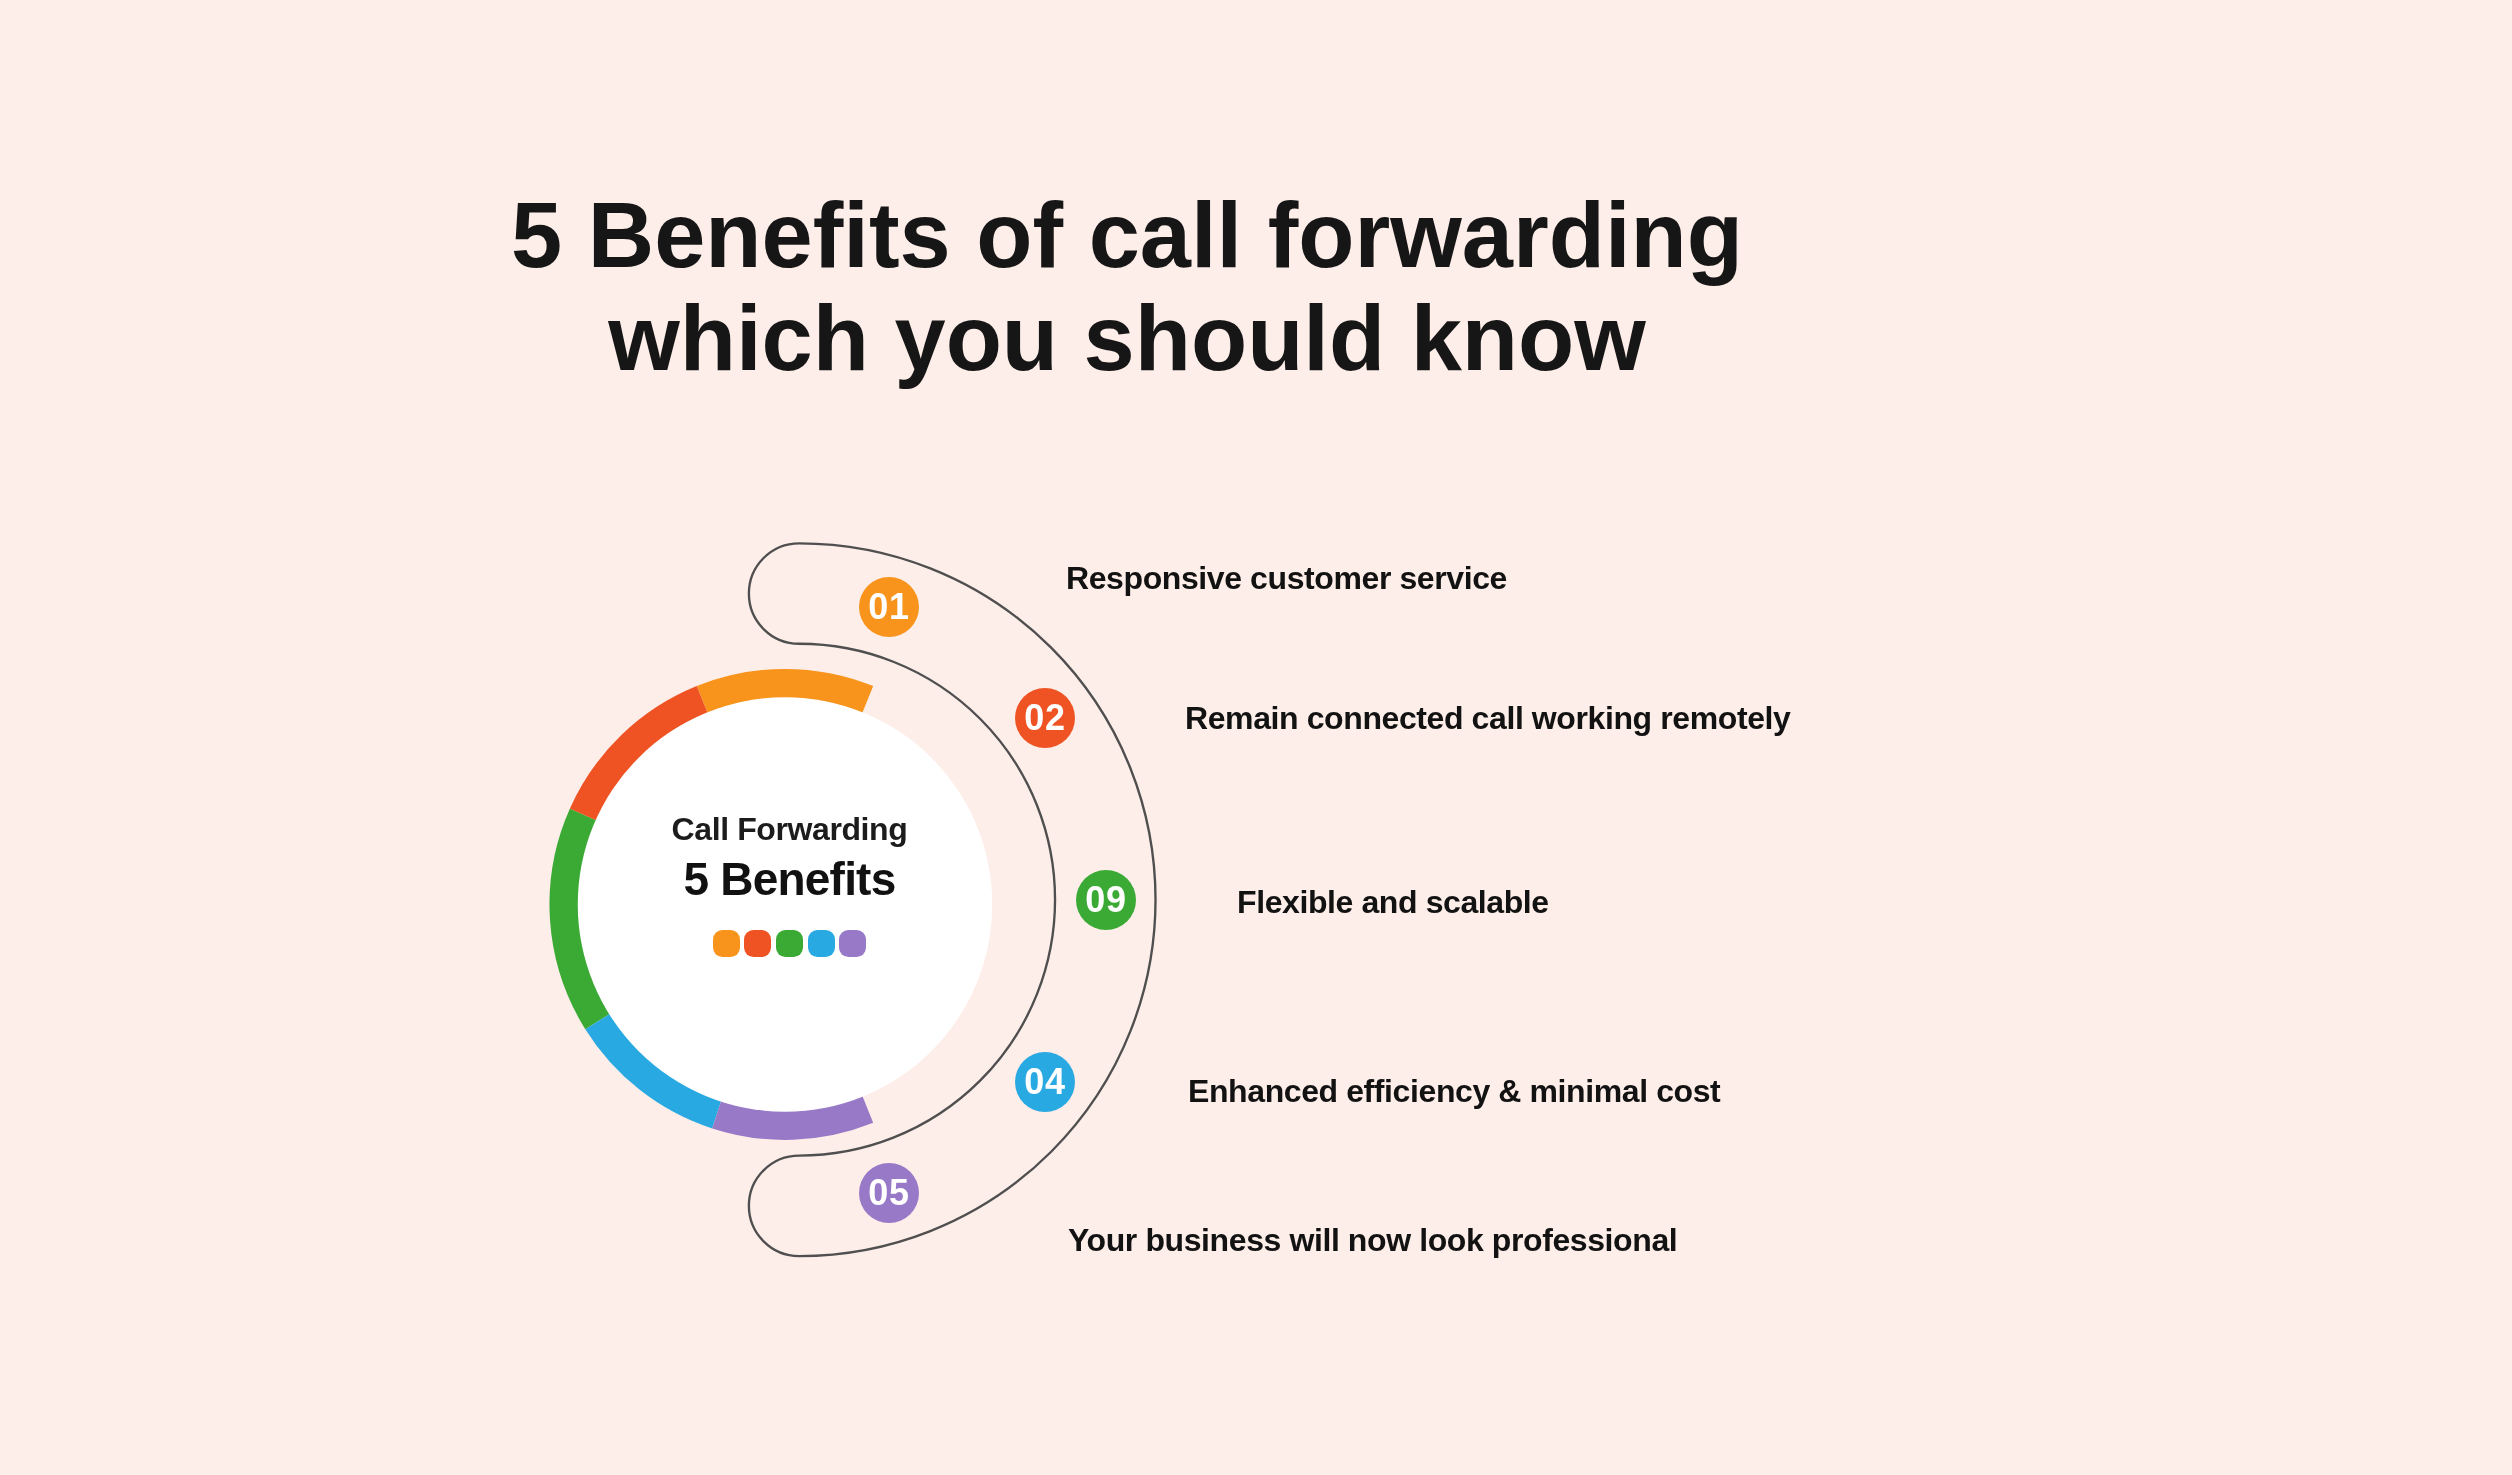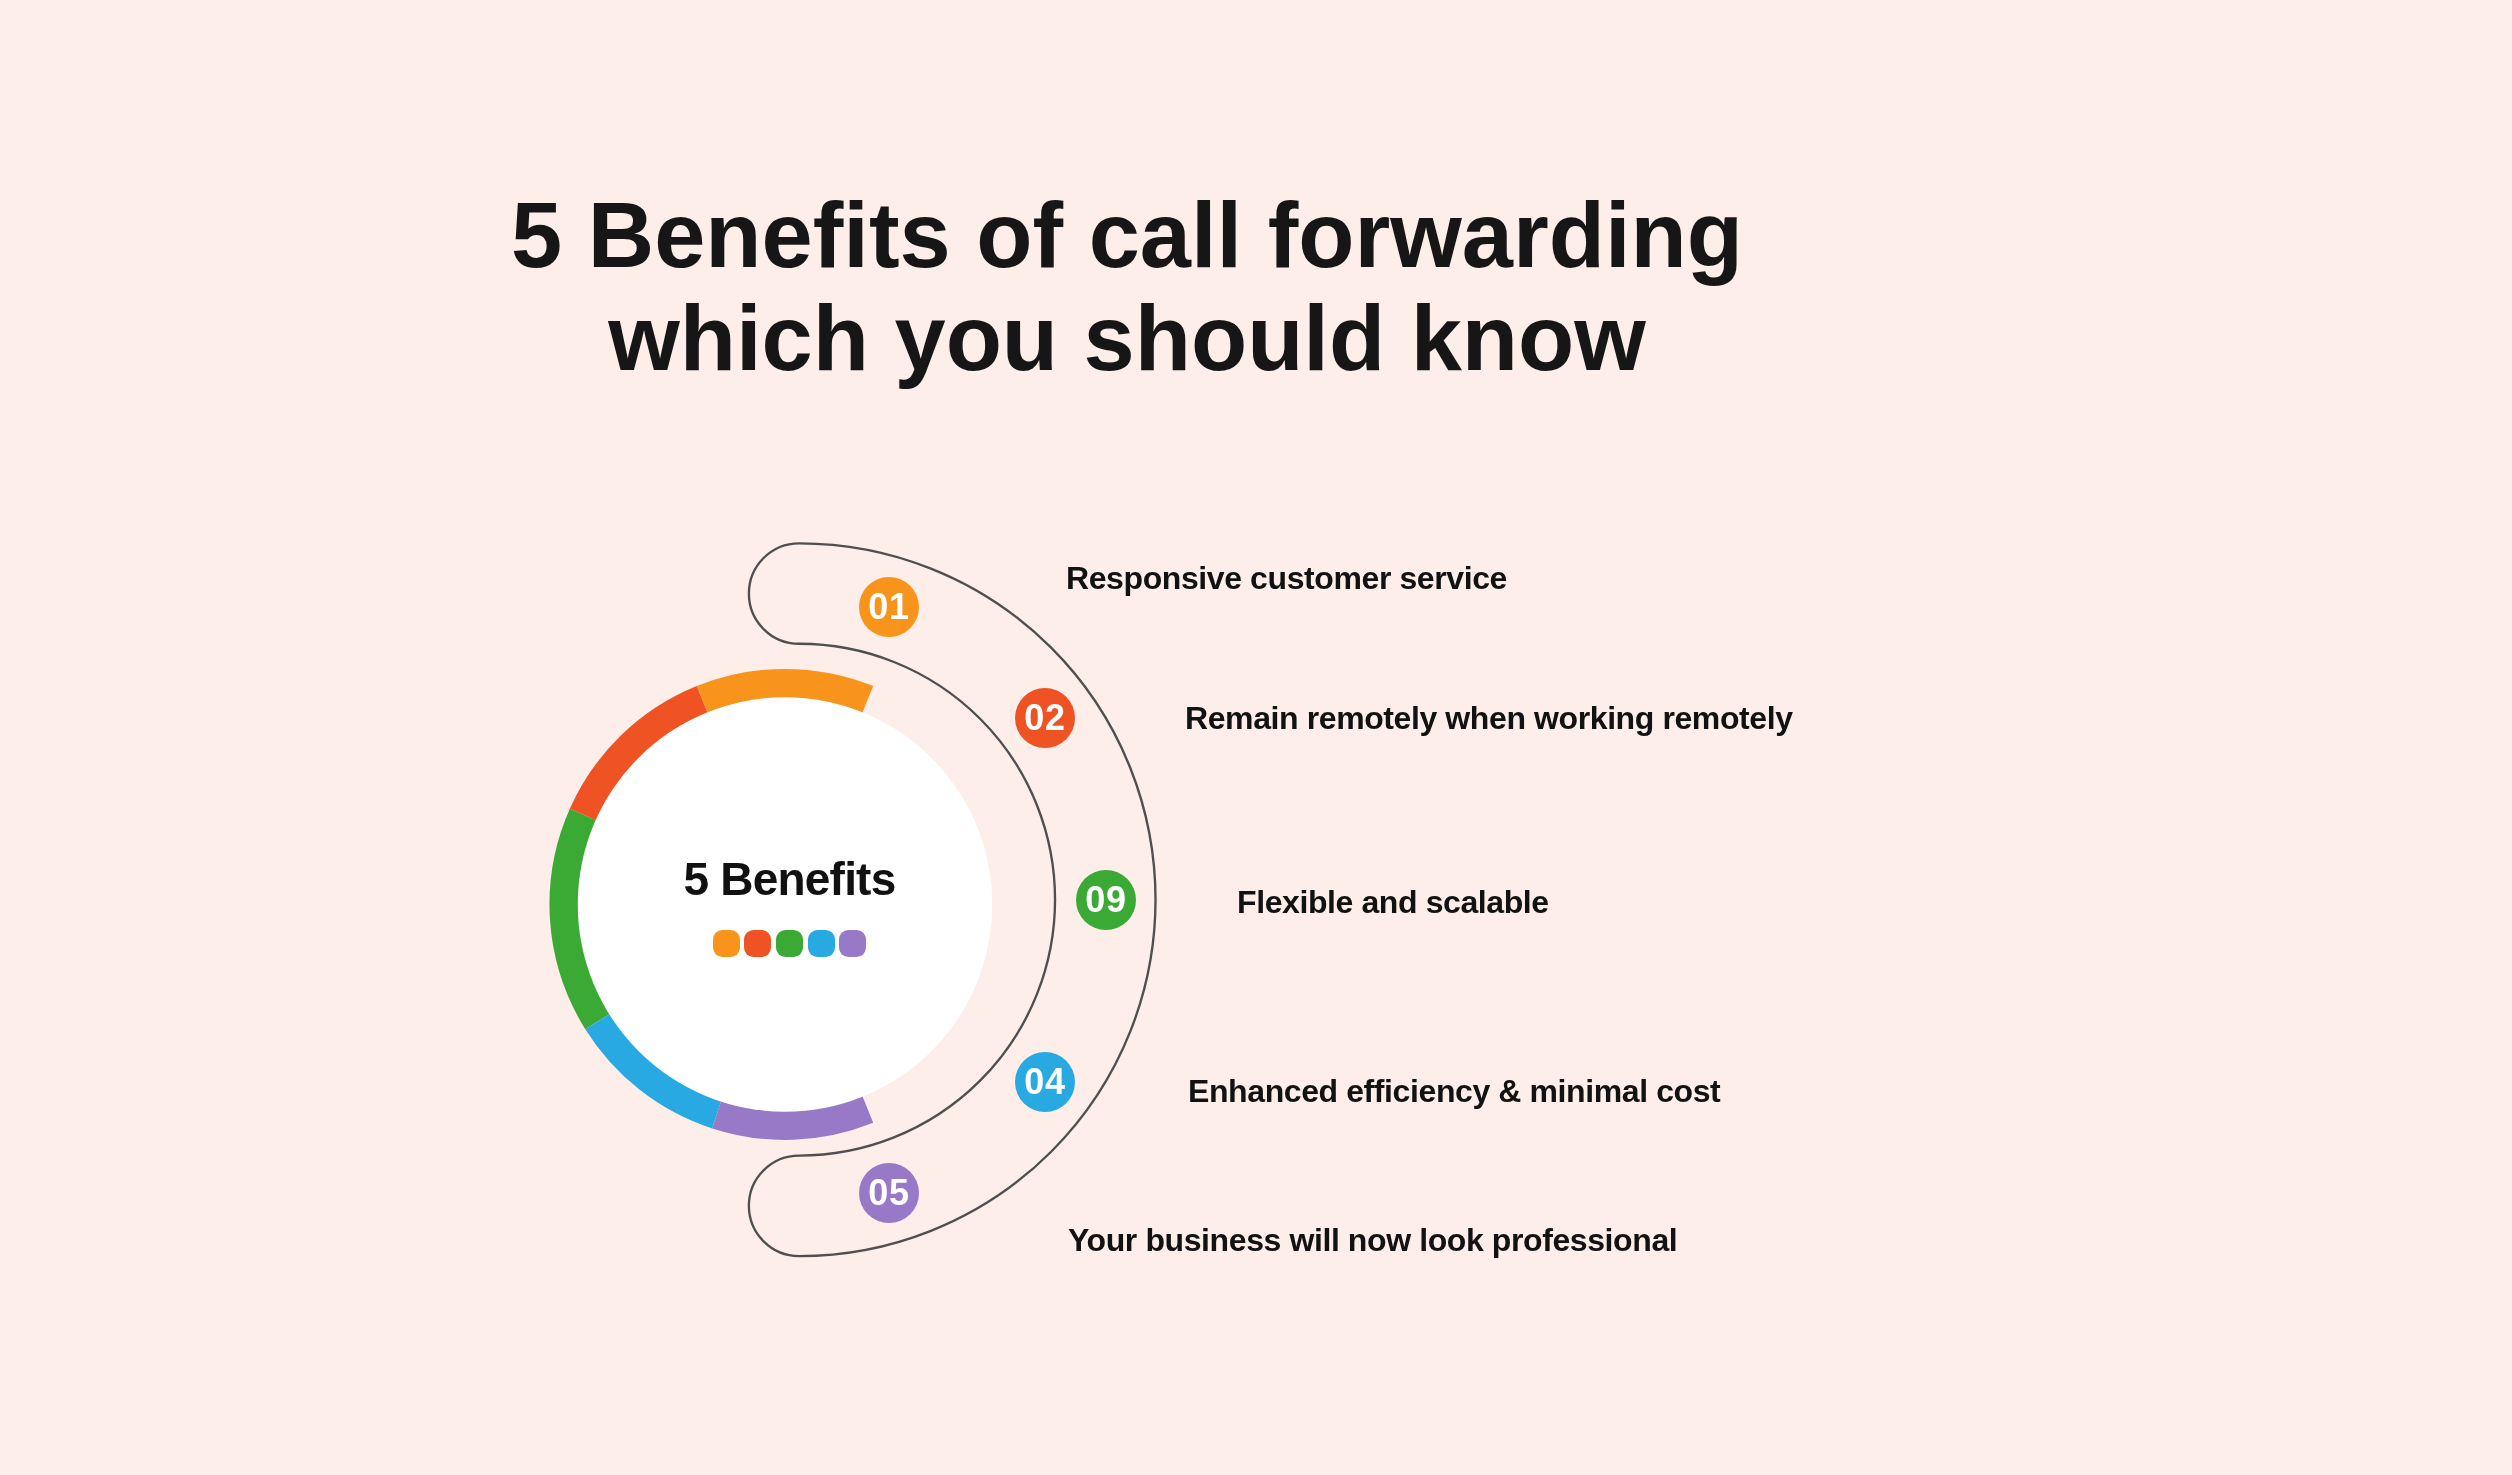--- a/index.html
+++ b/index.html
@@ -124,35 +124,36 @@
     <path d="M 1105.4 1413.0 A 281.5 281.5 0 0 1 913.0 1419.7" fill="none" stroke-width="37" stroke="#9779C8"></path>
 
     <circle cx="1000" cy="1152" r="264" fill="#FFFFFF"></circle>
   </svg>
 
   <div class="title">
     <div>5 Benefits of call forwarding</div>
     <div>which you should know</div>
   </div>
 
+  <div class="center-subtitle">Call Forwarding</div>
   <div class="center-title">5 Benefits</div>
   <div class="center-dots">
     <div class="dot" style="background-color: rgb(248, 148, 28);"></div>
     <div class="dot" style="background-color: rgb(239, 82, 35);"></div>
     <div class="dot" style="background-color: rgb(58, 170, 53);"></div>
     <div class="dot" style="background-color: rgb(41, 169, 225);"></div>
     <div class="dot" style="background-color: rgb(151, 121, 200);"></div>
   </div>
 
   <div class="badge badge-01" style="background-color: rgb(248, 148, 28);">01</div>
   <div class="badge badge-02" style="background-color: rgb(239, 82, 35);">02</div>
   <div class="badge badge-03" style="background-color: rgb(58, 170, 53);">09</div>
   <div class="badge badge-04" style="background-color: rgb(41, 169, 225);">04</div>
   <div class="badge badge-05" style="background-color: rgb(151, 121, 200);">05</div>
 
   <div class="benefit-label label-1">Responsive customer service</div>
-  <div class="benefit-label label-2">Remain remotely when working remotely</div>
+  <div class="benefit-label label-2">Remain connected call working remotely</div>
   <div class="benefit-label label-3">Flexible and scalable</div>
   <div class="benefit-label label-5">Your business will now look professional</div>
   <div class="benefit-label label-4">Enhanced efficiency &amp; minimal cost</div>
 
 </div>
 
 
 </body></html>

